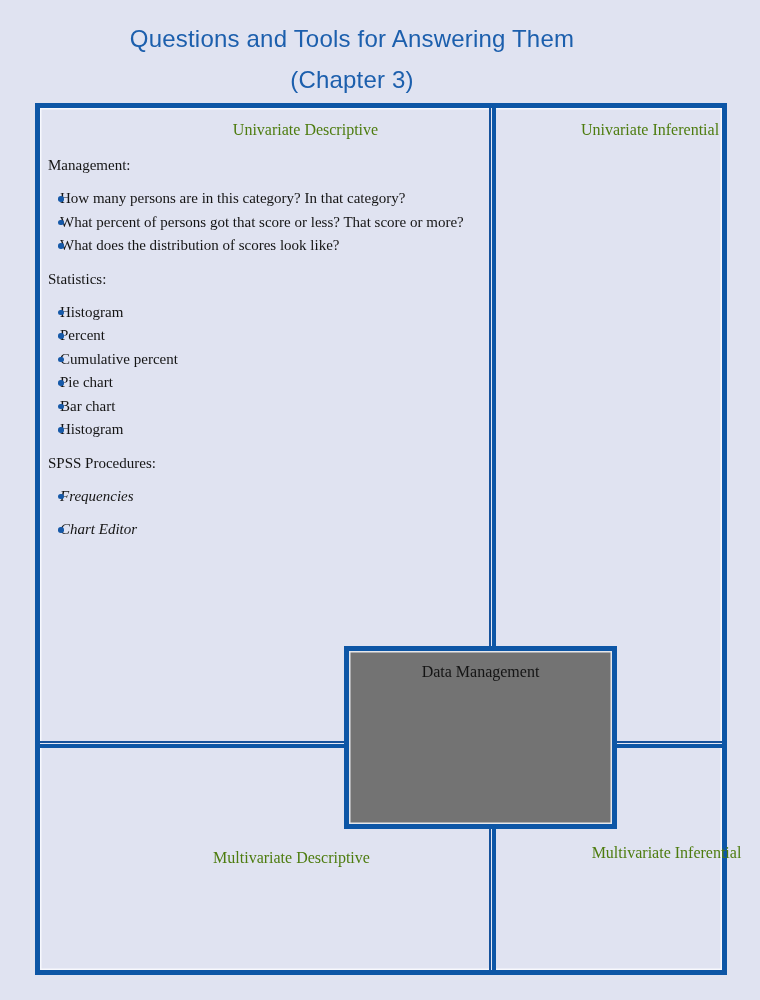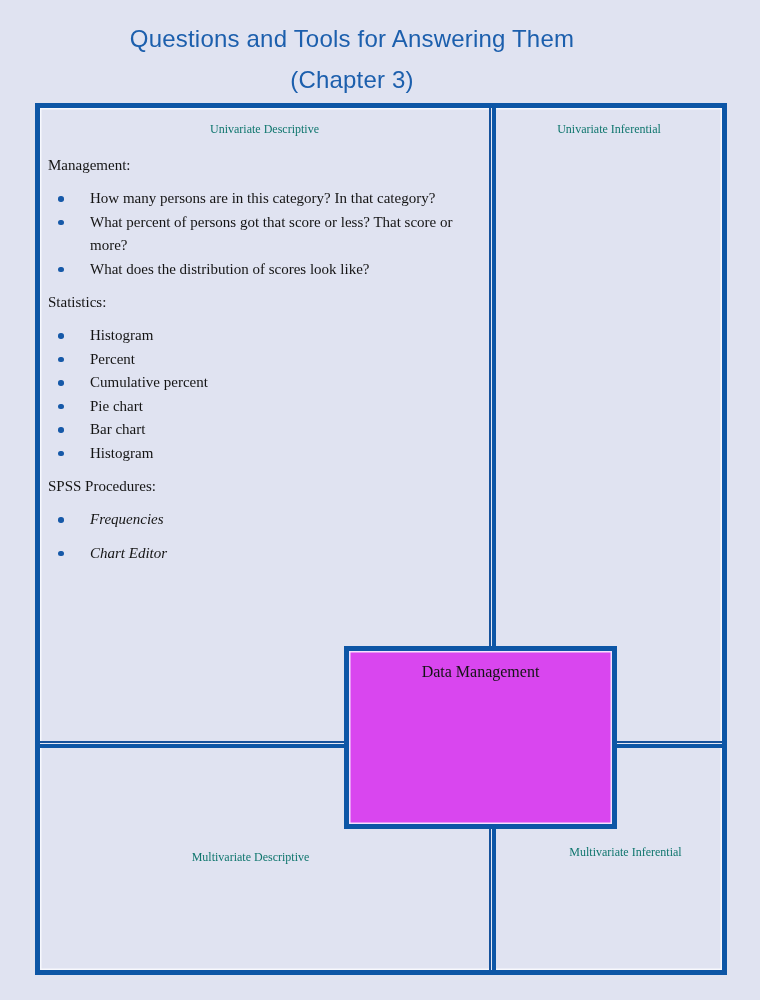--- a/index.html
+++ b/index.html
@@ -42,33 +42,33 @@
   .hdiv {
     position: absolute; height: 7px;
     background: linear-gradient(to bottom, #16529c 0 1.5px, #e6e9f5 1.5px 3px, #0d56a6 3px);
   }
   .hdiv-left  { left: 40px;  top: 741px; width: 304px; }
   .hdiv-right { left: 617px; top: 741px; width: 105px; }
 
   
   .q-title {
     position: absolute; text-align: center;
-    font-size: 12px; line-height: 19px; color: #0f766e;
+    font-size: 16px; line-height: 19px; color: #4d7c0f; margin-left: 41px;
   }
   .q-title.ud { left: 40px;  top: 120px; width: 449px; }
   .q-title.ui { left: 496px; top: 120px; width: 226px; }
   .q-title.md { left: 40px;  top: 848px; width: 421px; }
   .q-title.mi { left: 492px; top: 843px; width: 267px; }
 
   
   .dm-box {
     position: absolute; left: 344px; top: 646px;
     width: 273px; height: 183px;
     border: 5px solid #0d56a6; box-sizing: border-box;
-    background: #d946ef;
+    background: #737373;
     box-shadow: inset 0 0 0 1.5px rgba(250,251,255,0.85);
   }
   .dm-title {
     padding-top: 12px; text-align: center;
     font-size: 16px; color: #141414;
   }
 
   
   .ud-content {
     position: absolute; left: 40px; top: 145px; width: 442px;
@@ -76,21 +76,21 @@
   }
   .section-label {
     margin: 11px 0 12px 0;
     padding-left: 8px;
     line-height: 19px;
   }
   .ud-content ul {
     list-style: none; margin: 0 0 0 0; padding: 0;
   }
   .ud-content li {
-    position: relative; padding-left: 50px;
+    position: relative; padding-left: 20px;
     line-height: 23.5px;
   }
   .ud-content li::before {
     content: ""; position: absolute;
     left: 18px; top: 9px;
     width: 5.5px; height: 5.5px; border-radius: 50%;
     background: #1659a8;
   }
   .ud-content ul.italic li { font-style: italic; margin-top: 10px; }
   .gap-after-list { margin-top: 12px; }

